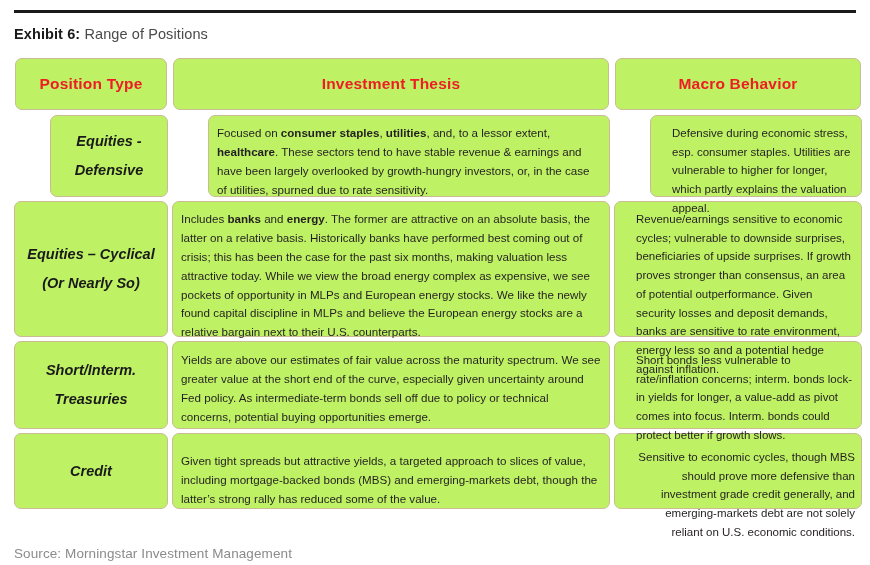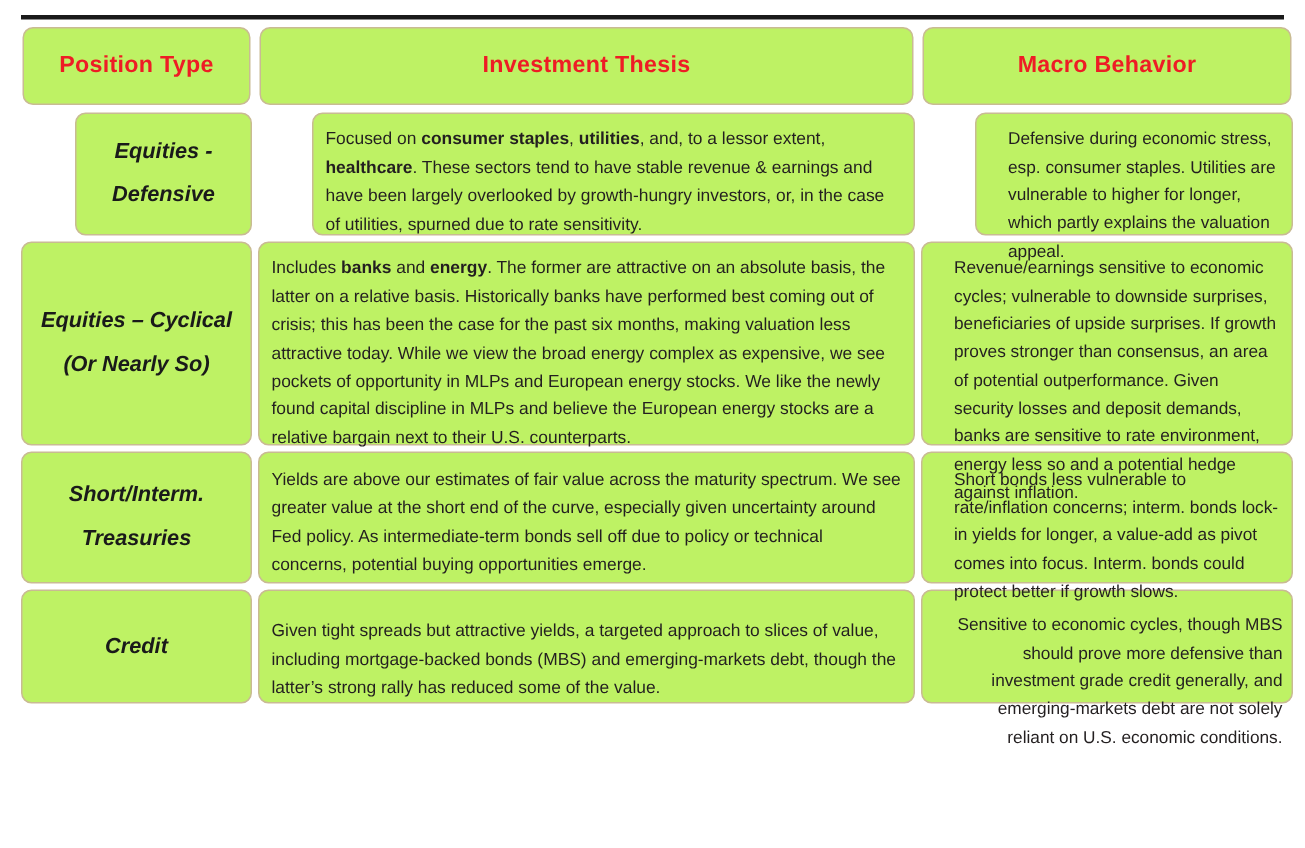--- a/index.html
+++ b/index.html
@@ -116,20 +116,23 @@
     letter-spacing: 0.1px;
   }
 </style>
 </head>
 <body>
 
 <div class="page">
 
   <div class="top-rule"></div>
 
+  <div class="exhibit-title">
+    <span class="lead">Exhibit 6:</span><span> Range of Positions</span>
+  </div>
 
   <table class="grid">
     <colgroup>
       <col class="col-type">
       <col class="col-thesis">
       <col class="col-macro">
     </colgroup>
     <thead>
       <tr>
         <th>
@@ -184,14 +187,15 @@
         <td>
           <div class="cell body-cell">Given tight spreads but attractive yields, a targeted approach to slices of value, including mortgage-backed bonds (MBS) and emerging-markets debt, though the latter’s strong rally has reduced some of the value.</div>
         </td>
         <td>
           <div class="cell body-cell macro">Sensitive to economic cycles, though MBS should prove more defensive than investment grade credit generally, and emerging-markets debt are not solely reliant on U.S. economic conditions.</div>
         </td>
       </tr>
     </tbody>
   </table>
 
+  <div class="source">Source: Morningstar Investment Management</div>
 
 </div>
 
 </body></html>

